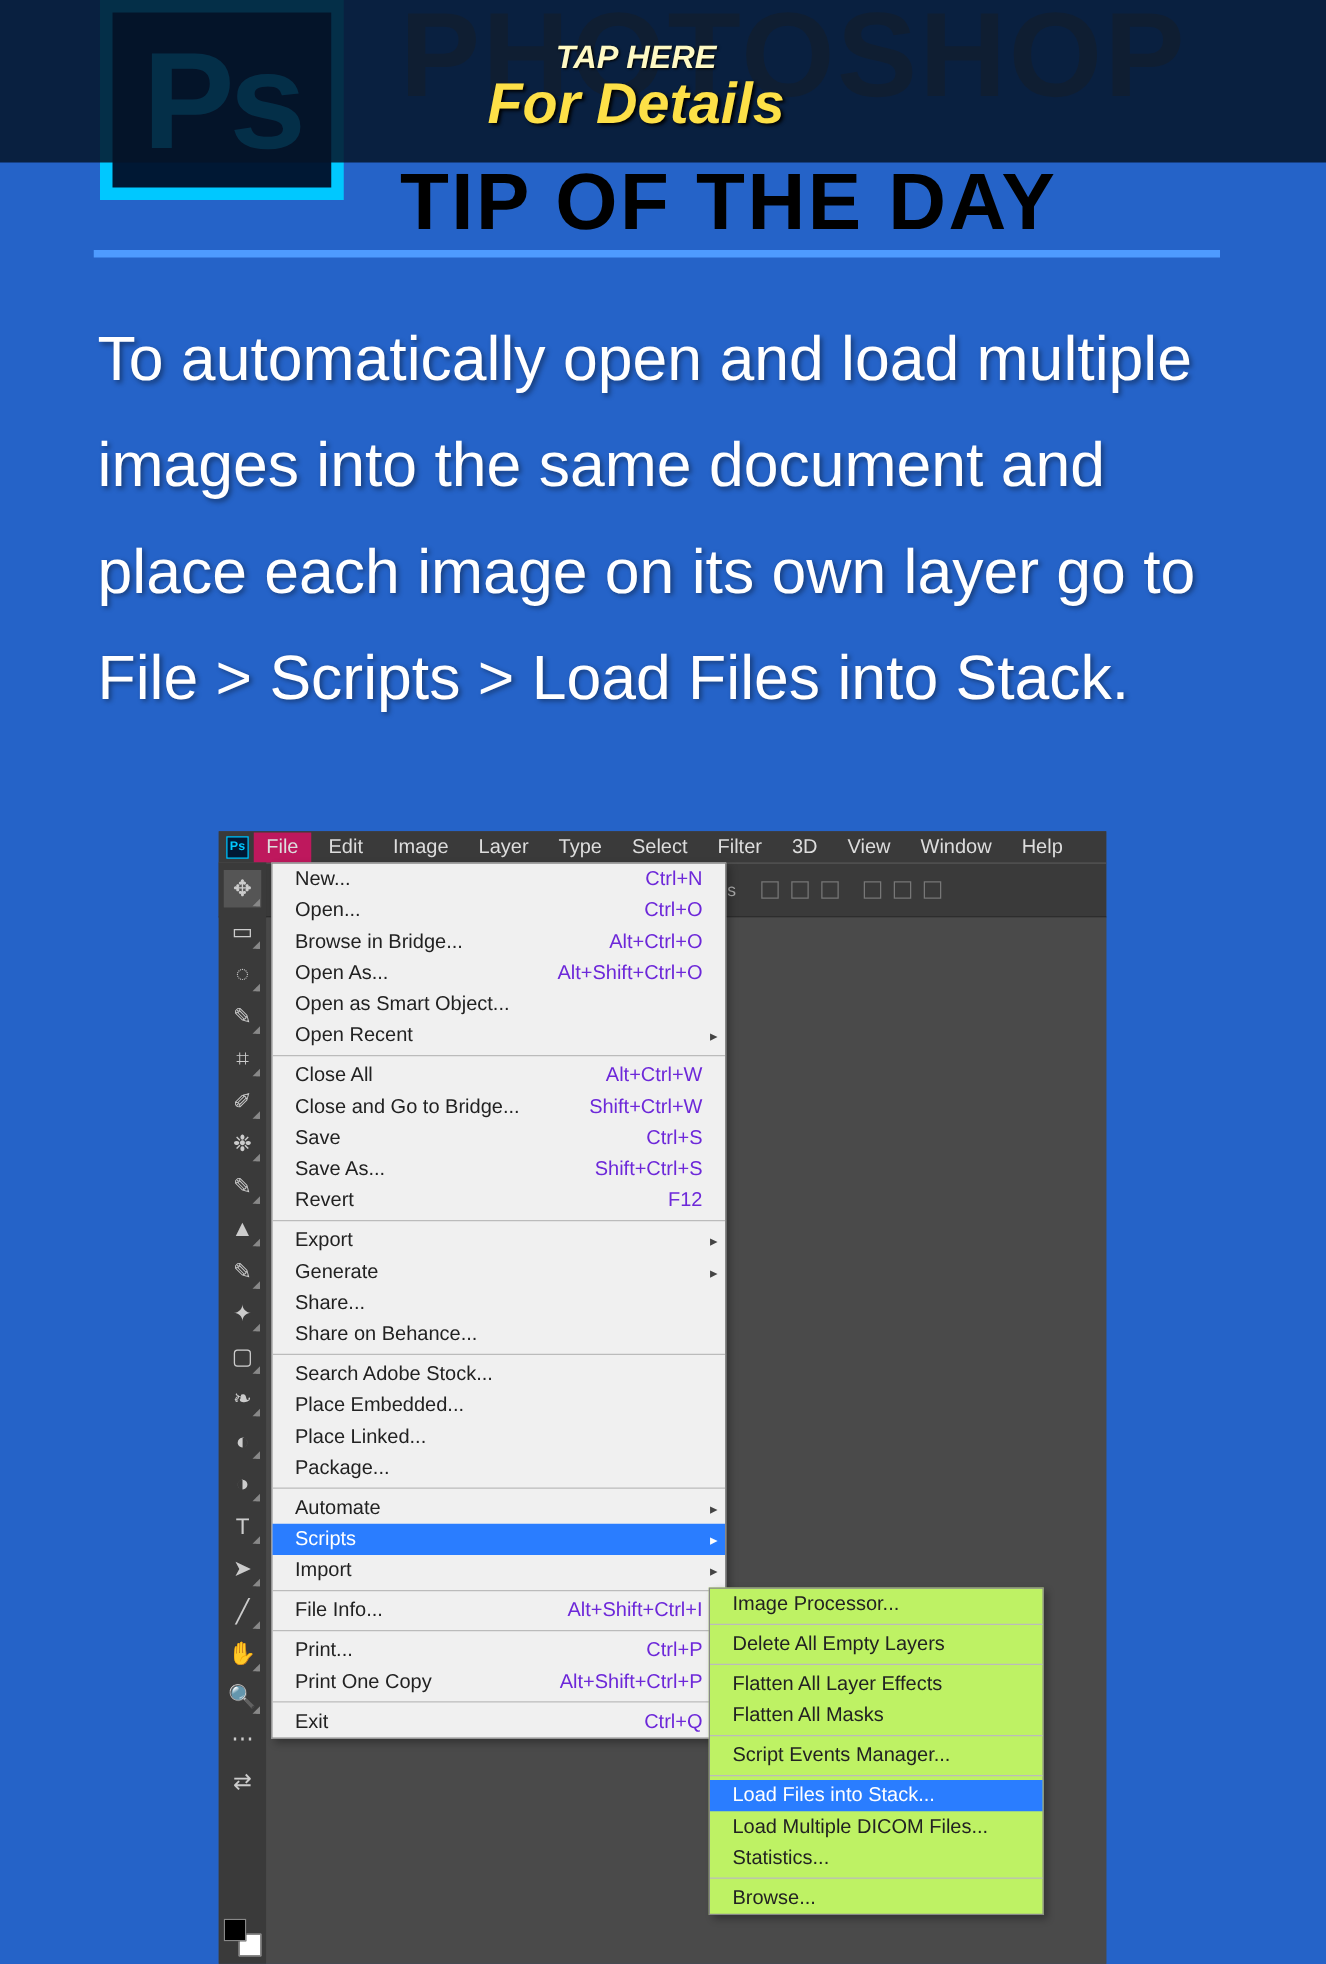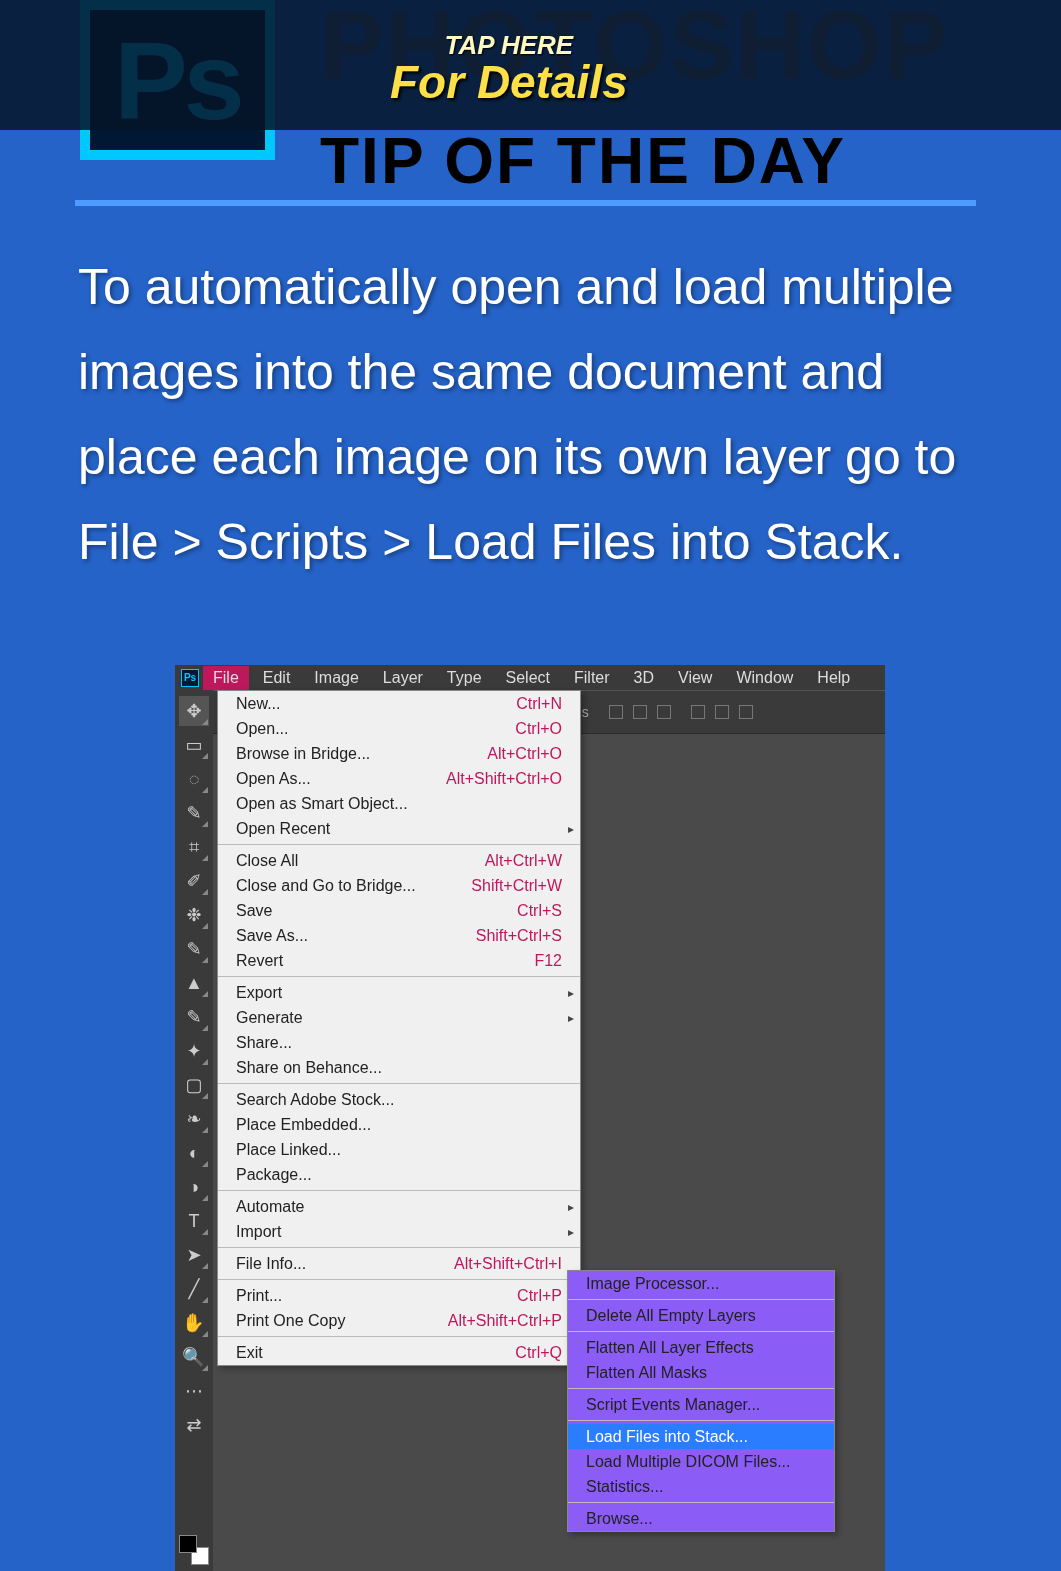--- a/index.html
+++ b/index.html
@@ -190,41 +190,41 @@
     z-index: 20;
   }
   .menu-row {
     display: flex;
     justify-content: space-between;
     align-items: center;
     padding: 3px 18px 3px 18px;
     position: relative;
     height: 25px;
   }
-  .menu-row .sc { color: #be185d; }
+  .menu-row .sc { color: #6d28d9; }
   .menu-row.has-sub::after {
     content: "▸";
     position: absolute;
     right: 6px;
     color: #444;
     font-size: 12px;
   }
   .menu-row.highlight {
     background: #2a7dff;
     color: #fff;
   }
   .menu-row.highlight::after { color:#fff; }
   .menu-sep { height: 1px; background: #bbb; margin: 3px 0; }
 
   
   .sub-menu {
     position: absolute;
     left: 392px; top: 605px;
     width: 268px;
-    background: #8b5cf6;
+    background: #bef264;
     color: #222;
     border: 1px solid #888;
     box-shadow: 3px 3px 6px rgba(0,0,0,0.3);
     font-size: 16px;
     z-index: 21;
   }
 </style>
 </head>
 <body>
 
@@ -388,20 +388,24 @@
       </div>
       <div class="menu-row">
         <span>Package...</span>
         <span class="sc"></span>
       </div>
       <div class="menu-sep"></div>
       <div class="menu-row has-sub">
         <span>Automate</span>
         <span class="sc"></span>
       </div>
+      <div class="menu-row has-sub highlight">
+        <span>Scripts</span>
+        <span class="sc"></span>
+      </div>
       <div class="menu-row has-sub">
         <span>Import</span>
         <span class="sc"></span>
       </div>
       <div class="menu-sep"></div>
       <div class="menu-row">
         <span>File Info...</span>
         <span class="sc">Alt+Shift+Ctrl+I</span>
       </div>
       <div class="menu-sep"></div>

